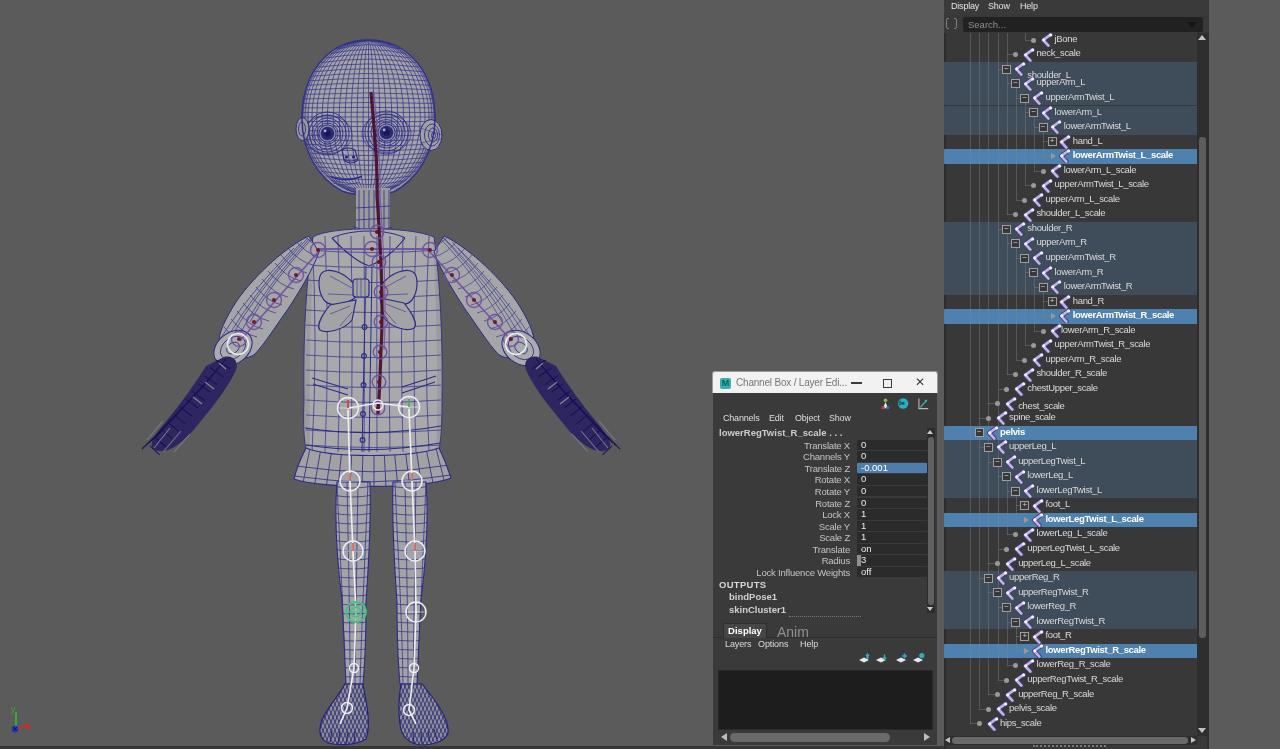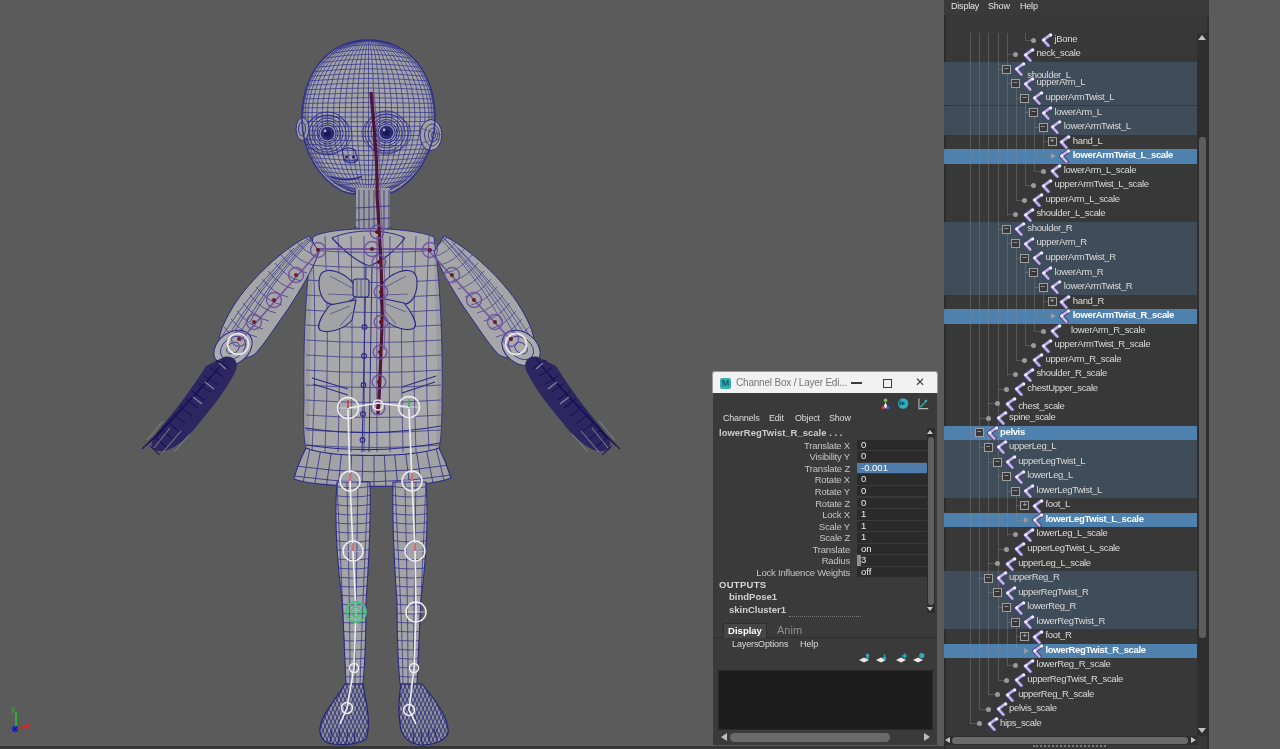--- a/index.html
+++ b/index.html
@@ -56,21 +56,21 @@
 .cval.hl{background:#4f7dab;color:#fff}
 #outs{position:absolute;left:6px;color:#d6d6d6;font-size:9.5px;letter-spacing:0.3px;font-weight:bold}
 .outitem{position:absolute;left:16px;color:#d0d0d0;font-size:9.5px;font-weight:bold}
 #cbsb{position:absolute;left:213.5px;top:34.5px;width:8.5px;height:185px;background:#2c2c2c}
 #cbsb .th{position:absolute;left:1px;top:9.5px;width:6.5px;height:168px;background:#606060;border-radius:3px}
 #cbsb .ua{position:absolute;left:0.6px;top:2px;width:0;height:0;border-left:3.6px solid transparent;border-right:3.6px solid transparent;border-bottom:4.5px solid #c9c9c9}
 #cbsb .da{position:absolute;left:0.6px;bottom:2px;width:0;height:0;border-left:3.6px solid transparent;border-right:3.6px solid transparent;border-top:4.5px solid #c9c9c9}
 #cbdots{position:absolute;left:76px;top:223px;width:72px;border-top:1.5px dotted #808080;opacity:.9}
 #tabs{position:absolute;left:0;top:229.5px;width:100%;height:15px;border-bottom:1px solid #2f2f2f}
 #tabs .t1{position:absolute;left:10px;top:0.5px;width:44px;height:14.5px;background:#464646;color:#fff;font-weight:bold;font-size:9.5px;text-align:center;line-height:14px;border:1px solid #2f2f2f;border-bottom:none}
-#tabs .t2{position:absolute;left:64px;top:1.5px;color:#8f8f8f;font-size:11px}
+#tabs .t2{position:absolute;left:64px;top:1.5px;color:#8f8f8f;font-size:14px}
 #laymenu{position:absolute;left:11px;top:245.5px;color:#dcdcdc;font-size:9px;letter-spacing:-0.1px}
 .layicons{position:absolute;right:9px;top:259px}
 #blackarea{position:absolute;left:5px;top:276.5px;width:215px;height:60px;background:#1d1d1d;border:1px solid #2a2a2a}
 #cbhsb{position:absolute;left:5px;top:339px;width:215px;height:11px}
 #cbhsb .th{position:absolute;left:11.5px;top:0.5px;width:160.5px;height:9.5px;background:#6a6a6a;border-radius:4.5px}
 #cbhsb .la{position:absolute;left:3.3px;top:0.5px;width:0;height:0;border-top:4.5px solid transparent;border-bottom:4.5px solid transparent;border-right:6px solid #bdbdbd}
 #cbhsb .ra{position:absolute;right:3.5px;top:0.5px;width:0;height:0;border-top:4.5px solid transparent;border-bottom:4.5px solid transparent;border-left:6px solid #bdbdbd}
 </style></head>
 <body>
 <svg width="0" height="0" style="position:absolute">
@@ -691,20 +691,24 @@
     </svg></div>
 <div id="bstrip"></div>
 <div id="ol">
   <div id="olborder"></div>
     <div id="olborderR"></div>
   <div class="menubar">
       <span style="left:7px">Display</span>
       <span style="left:44px">Show</span>
       <span style="left:76px">Help</span>
     </div>
+  <div class="srow">
+      <div id="sicon"></div>
+      <div id="sfield">Search...<div id="sarr"></div></div>
+    </div>
   <div id="tree">
 <div class="trow" style="top:-0.3px">
 </div>
 <div class="trow" style="top:14.3px">
 </div>
 <div class="trow selb" style="top:28.8px">
 </div>
 <div class="trow selb" style="top:43.4px">
 </div>
 <div class="trow selb" style="top:57.9px">
@@ -932,21 +936,21 @@
 <div class="arr" style="left:107.1px;top:279.9px"></div>
 <svg class="ji" style="left:114.3px;top:276.4px" width="14" height="14" viewBox="0 0 14 14">
         <use href="#jnt"></use>
       </svg>
 <div class="tl b" style="left:128.8px;top:276.1px">lowerArmTwist_R_scale</div>
 <div class="gh" style="left:89.9px;top:297.5px;width:9.1px"></div>
 <div class="blt" style="left:96.5px;top:295.5px"></div>
 <svg class="ji" style="left:105.2px;top:291.0px" width="14" height="14" viewBox="0 0 14 14">
         <use href="#jnt"></use>
       </svg>
-<div class="tl" style="left:127px;top:290.7px">lowerArm_R_scale</div>
+<div class="tl" style="left:117px;top:290.7px">lowerArm_R_scale</div>
 <div class="gh" style="left:80.8px;top:312.1px;width:9.1px"></div>
 <div class="blt" style="left:87.4px;top:310.1px"></div>
 <svg class="ji" style="left:96.1px;top:305.6px" width="14" height="14" viewBox="0 0 14 14">
         <use href="#jnt"></use>
       </svg>
 <div class="tl" style="left:110.6px;top:305.2px">upperArmTwist_R_scale</div>
 <div class="gh" style="left:71.7px;top:326.6px;width:9.1px"></div>
 <div class="blt" style="left:78.3px;top:324.6px"></div>
 <svg class="ji" style="left:87.0px;top:320.1px" width="14" height="14" viewBox="0 0 14 14">
         <use href="#jnt"></use>
@@ -1142,21 +1146,21 @@
         <span style="position:absolute;left:46px">Edit</span>
         <span style="position:absolute;left:72px">Object</span>
         <span style="position:absolute;left:106px">Show</span>
       </div>
     <div id="chead">lowerRegTwist_R_scale . . .</div>
     <div class="crow" style="top:46.7px">
         <span class="clab">Translate X</span>
         <div class="cval">0</div>
       </div>
 <div class="crow" style="top:58.2px">
-        <span class="clab">Visibility Y</span>
+        <span class="clab">Channels Y</span>
         <div class="cval">0</div>
       </div>
 <div class="crow" style="top:69.8px">
         <span class="clab">Translate Z</span>
         <div class="cval hl">-0.001</div>
       </div>
 <div class="crow" style="top:81.4px">
         <span class="clab">Rotate X</span>
         <div class="cval">0</div>
       </div>
@@ -1199,21 +1203,21 @@
         <div class="ua"></div>
         <div class="th"></div>
         <div class="da"></div>
       </div>
     <div id="cbdots"></div>
     <div id="tabs">
         <div class="t1">Display</div>
         <div class="t2">Anim</div>
       </div>
     <div id="laymenu">
-        <span style="position:absolute;left:8px">Layers</span>
+        <span style="position:absolute;left:1px">Layers</span>
         <span style="position:absolute;left:34px">Options</span>
         <span style="position:absolute;left:76px">Help</span>
       </div>
     <svg class="layicons" width="70" height="13" viewBox="0 0 70 13">
         <g transform="translate(0,0)">
           <path d="M1 8 L6 5.5 L11 8 L6 10.5 Z" fill="#e8e8e8"></path>
           <path d="M8.2 5.5 L10.8 5.5 M9.5 2.5 L9.5 7 M8 4 L9.5 2.2 L11 4" stroke="#2ab0bd" stroke-width="1.5" fill="none"></path>
         </g>
         <g transform="translate(17,0)">
           <path d="M1 8 L6 5.5 L11 8 L6 10.5 Z" fill="#e8e8e8"></path>

